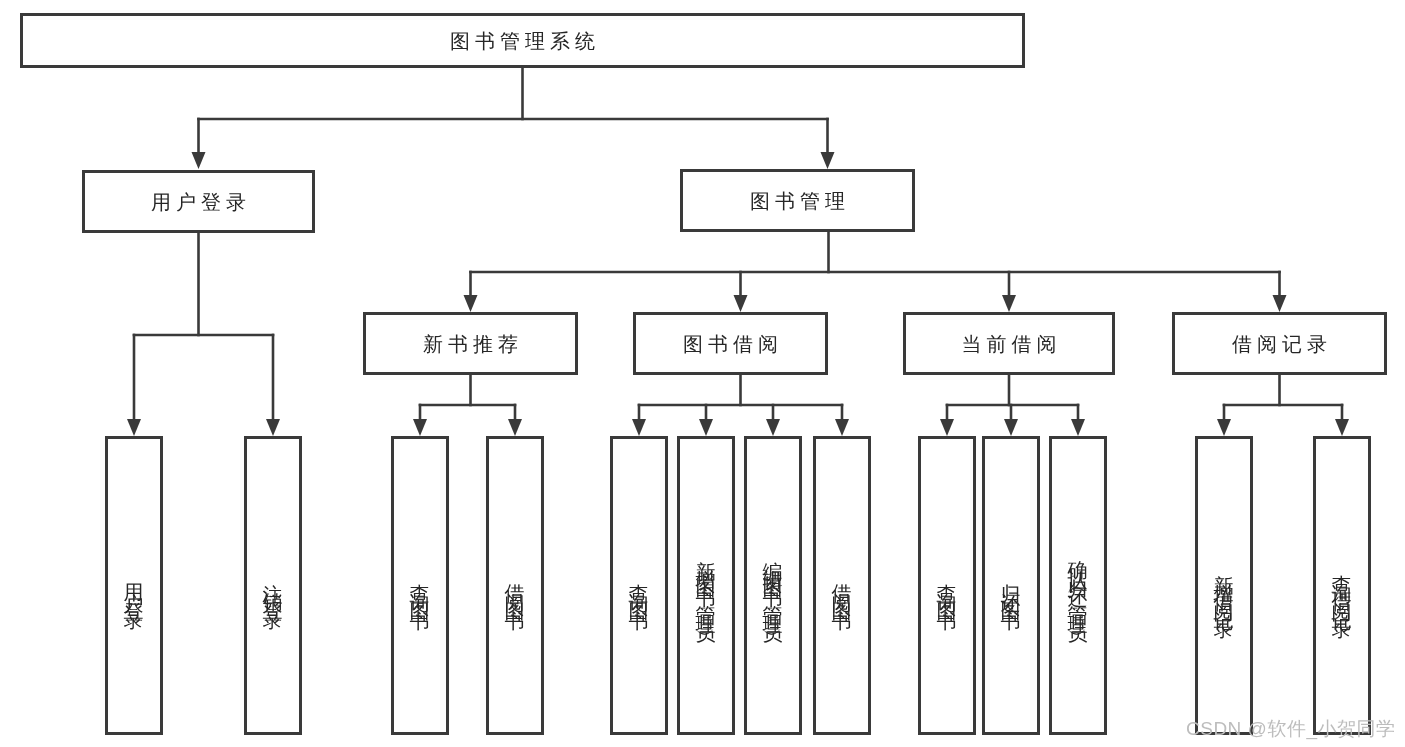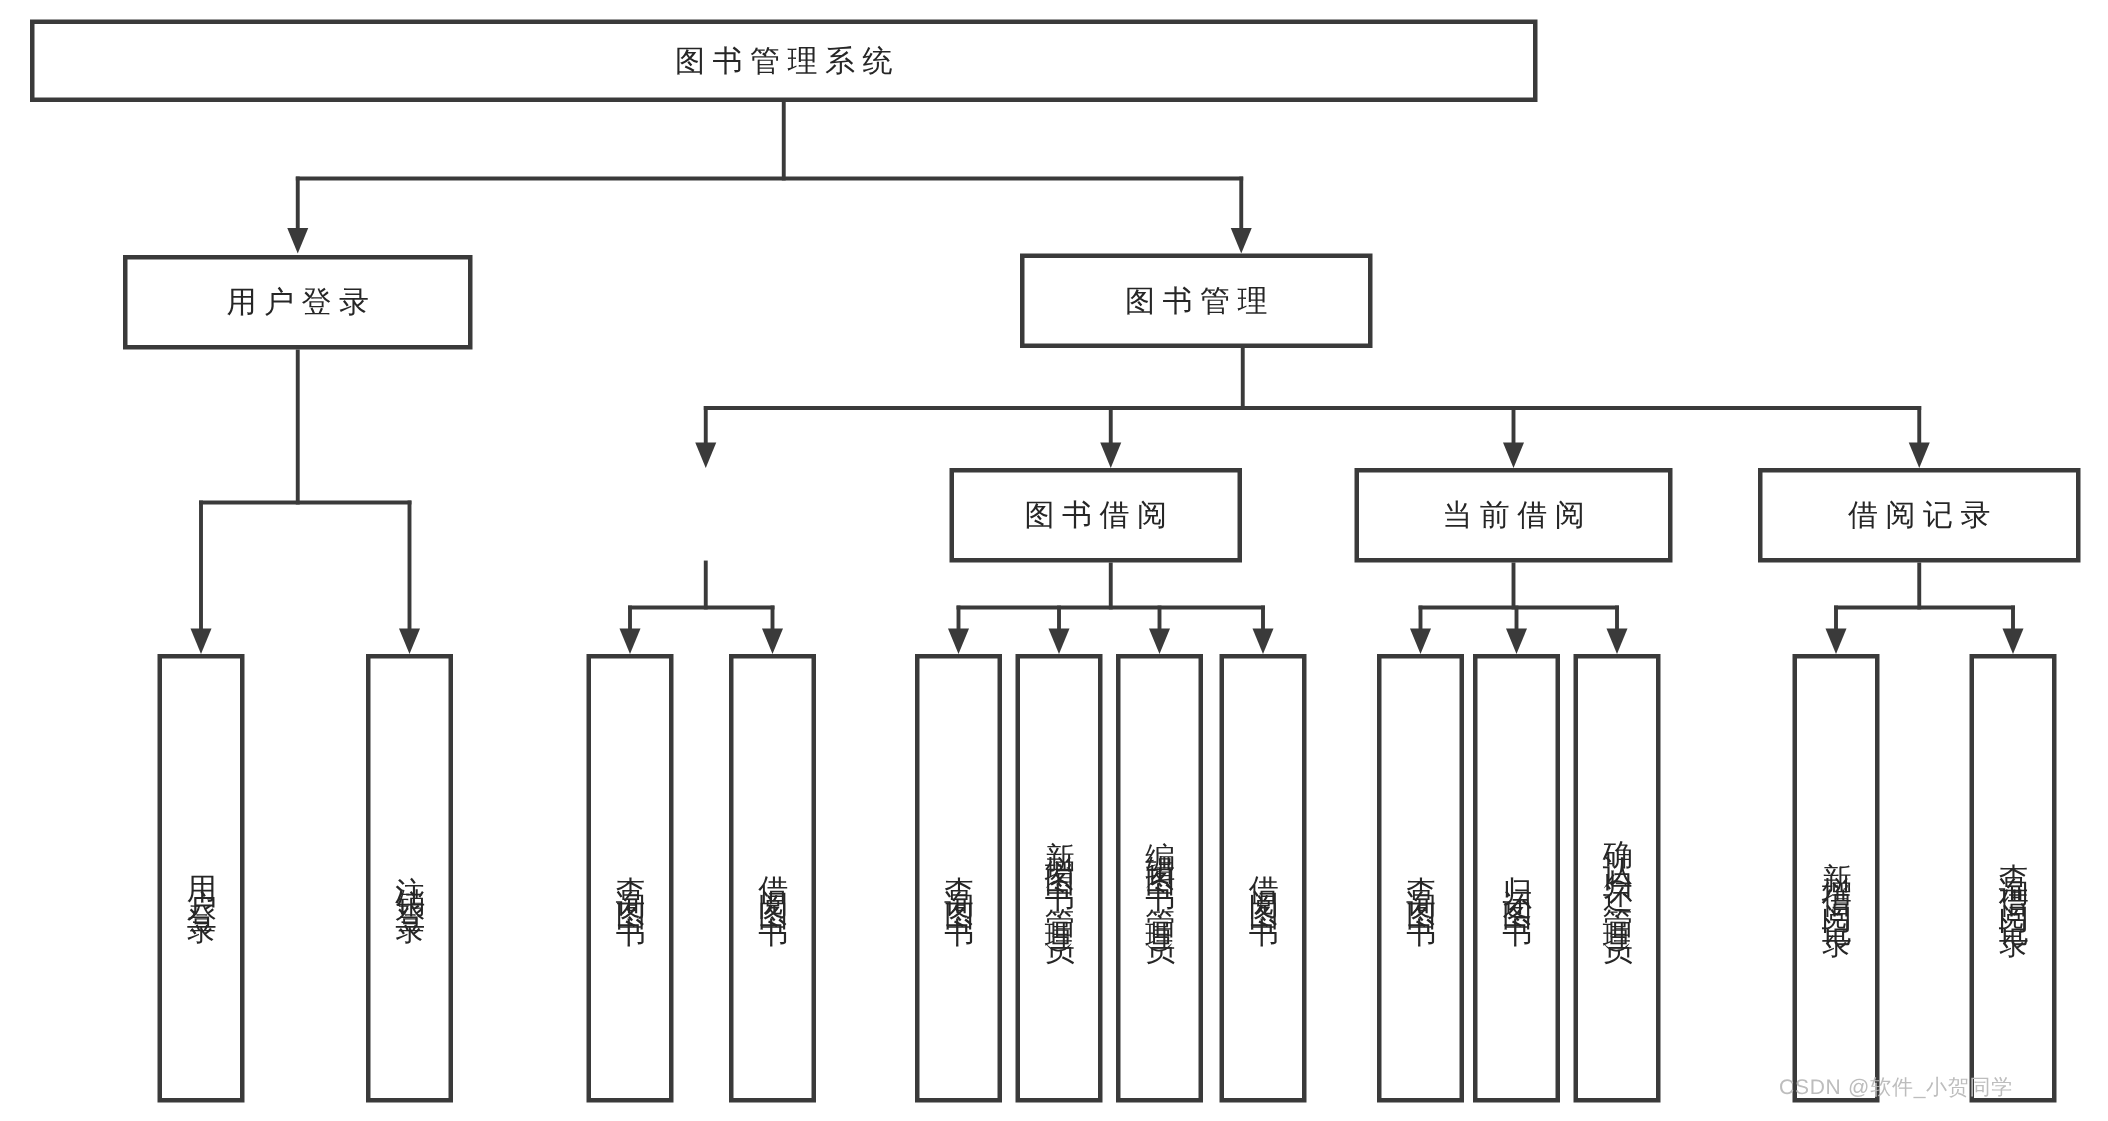--- a/index.html
+++ b/index.html
@@ -27,21 +27,21 @@
   .node.h span{
     font-size:20px;letter-spacing:5px;text-indent:5px;
     line-height:1;white-space:nowrap;
   }
   .node.v span{
     writing-mode:vertical-rl;text-orientation:mixed;
     font-size:20px;letter-spacing:9px;line-height:1;white-space:nowrap;
   }
   .watermark{
     position:absolute;left:1186px;top:716px;z-index:5;
-    font-size:14px;letter-spacing:0.5px;color:var(--watermark);
+    font-size:19px;letter-spacing:0.5px;color:var(--watermark);
     white-space:nowrap;
   }
 </style>
 </head>
 <body>
 
 <div class="stage">
 
   <svg class="wires" viewBox="0 0 1405 747" xmlns="http://www.w3.org/2000/svg">
 
@@ -123,20 +123,23 @@
     <span>图书管理系统</span>
   </div>
 
   <div class="node h" style="left:82px;top:170px;width:233px;height:63px">
     <span>用户登录</span>
   </div>
   <div class="node h" style="left:680px;top:169px;width:235px;height:63px">
     <span>图书管理</span>
   </div>
 
+  <div class="node h" style="left:363px;top:312px;width:215px;height:63px">
+    <span>新书推荐</span>
+  </div>
   <div class="node h" style="left:633px;top:312px;width:195px;height:63px">
     <span>图书借阅</span>
   </div>
   <div class="node h" style="left:903px;top:312px;width:212px;height:63px">
     <span>当前借阅</span>
   </div>
   <div class="node h" style="left:1172px;top:312px;width:215px;height:63px">
     <span>借阅记录</span>
   </div>
 

